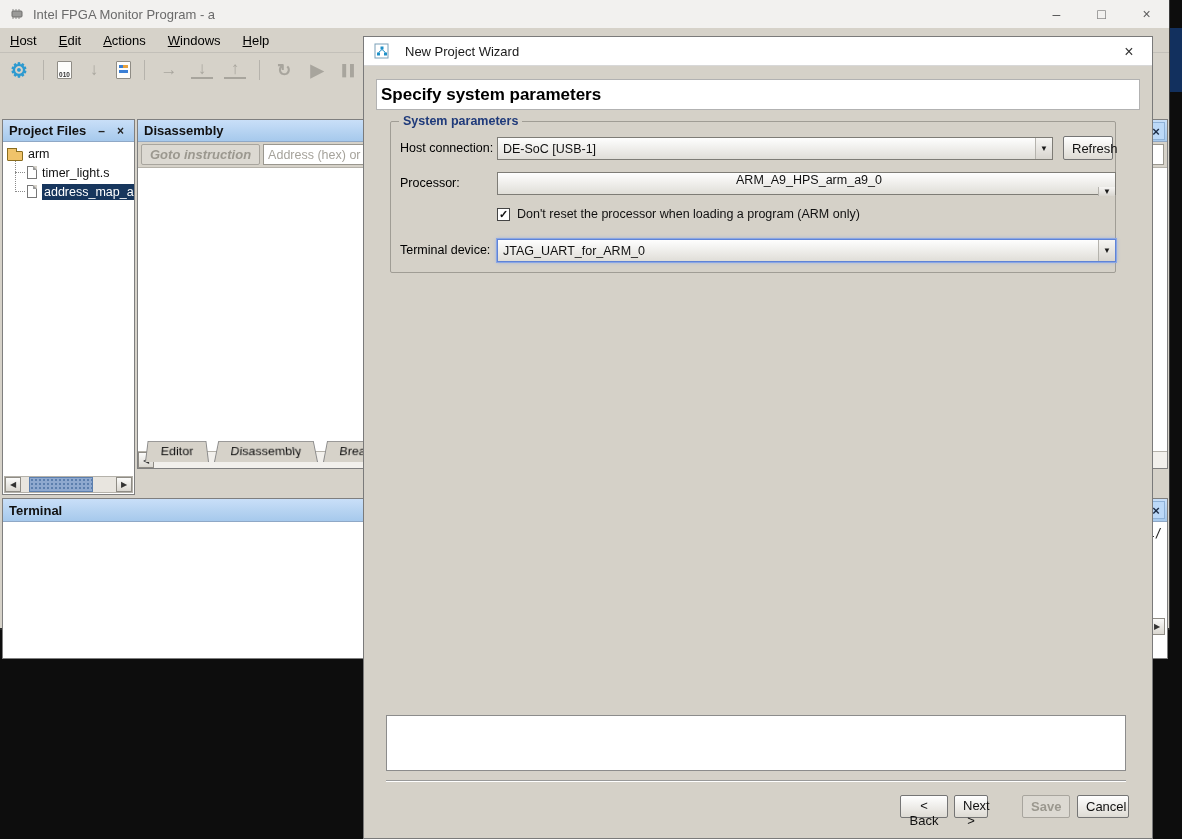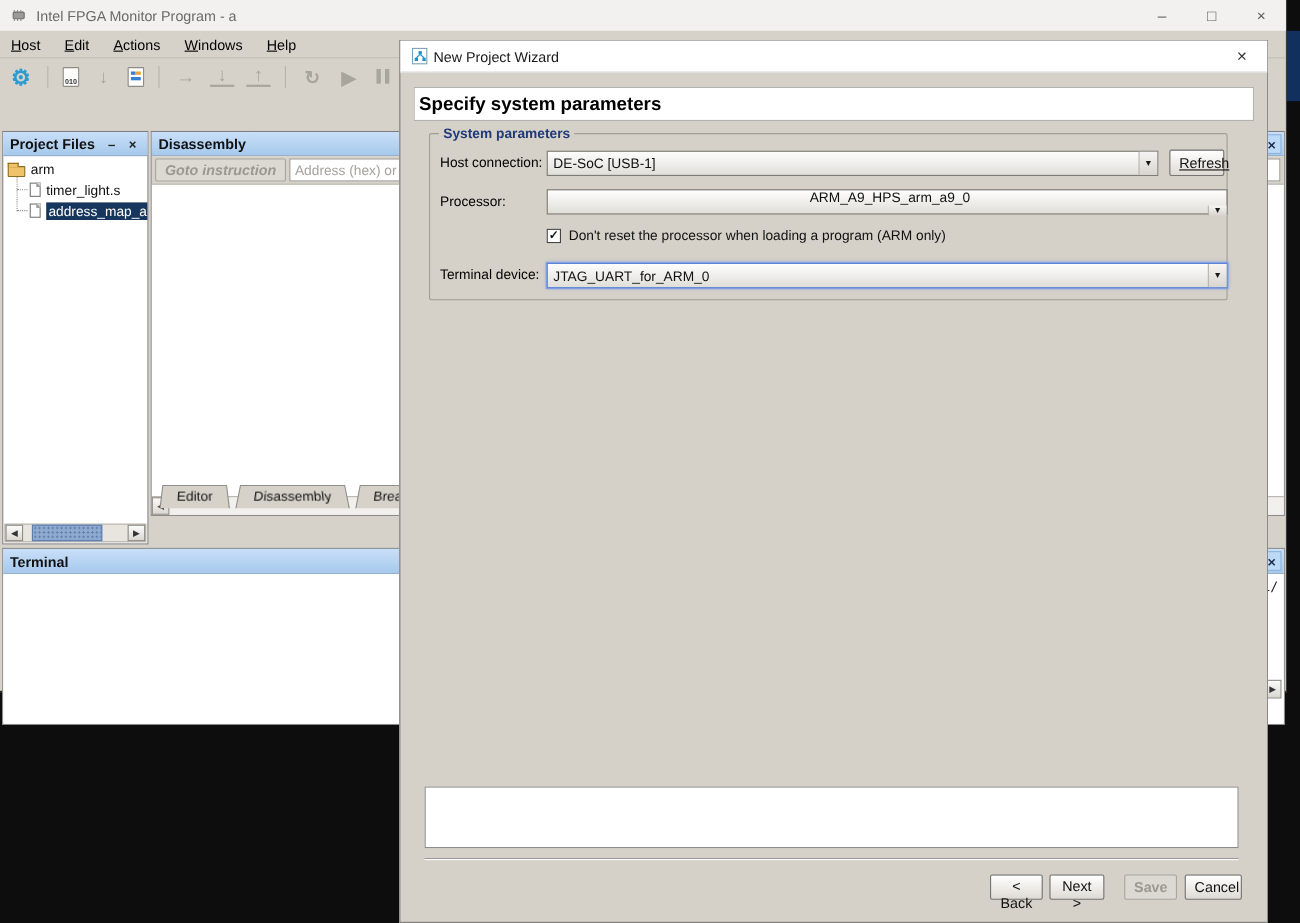--- a/index.html
+++ b/index.html
@@ -73,42 +73,42 @@
   
   #terminal { left:2px; top:466px; width:1166px; height:161px; }
   #terminal .panel-header { height:23px; }
   #terminal-body { position:absolute; left:0; top:23px; right:0; bottom:0; background:#fff; }
   #terminal-edge-text { position:absolute; right:5px; top:4px; font-family:"DejaVu Sans Mono", monospace; font-size:12px; color:#222; }
   #terminal-scroll-right { position:absolute; right:2px; top:96px; width:16px; height:17px; }
 
   
   #dialog { position:absolute; left:363px; top:36px; width:790px; height:803px; background:#d5d1c8; border:1px solid #7a7a7a; z-index:20; }
   #dlg-titlebar { position:absolute; left:0; top:0; width:100%; height:29px; background:#fff; border-bottom:1px solid #d8d8d8; display:flex; align-items:center; padding-left:10px; }
-  #dlg-titlebar .title { margin-left:4px; font-size:13px; color:#1a1a1a; }
+  #dlg-titlebar .title { margin-left:15px; font-size:13px; color:#1a1a1a; }
   #dlg-close { position:absolute; right:6px; top:0; width:34px; height:29px; display:flex; align-items:center; justify-content:center; font-size:16px; color:#333; }
   #dlg-heading-box { position:absolute; left:12px; top:42px; width:764px; height:31px; background:#fff; border:1px solid #b2b2b2; display:flex; align-items:center; padding-left:4px; }
   #dlg-heading-box .heading { font-size:17px; font-weight:bold; color:#000; }
   #groupbox { position:absolute; left:26px; top:84px; width:726px; height:152px; border:1px solid #a09d95; border-radius:2px; }
   #group-label { position:absolute; left:8px; top:-8px; background:#d5d1c8; padding:0 4px; color:#1f3a7a; font-weight:bold; font-size:12.5px; }
   .fld-label { position:absolute; left:9px; font-size:12.5px; color:#000; }
   .dropdown { position:absolute; height:23px; background:linear-gradient(#fefefe,#e0ded8); border:1px solid #7e7c76; display:flex; align-items:center; padding-left:5px; font-size:12.5px; }
   .dd-arrow { margin-left:auto; width:17px; align-self:stretch; display:flex; align-items:center; justify-content:center; font-size:8px; color:#1a1a1a; border-left:1px solid #b5b3ad; background:linear-gradient(#f6f5f3,#d8d5cf); }
   .dropdown.focused { border-color:#5f83d6; box-shadow:0 0 0 1px #8aa6e4, 0 0 4px #8aa6e4; }
   #host-dd { left:106px; top:15px; width:556px; }
-  #refresh-btn { position:absolute; left:672px; top:14px; width:50px; height:24px;text-decoration:underline; }
+  #refresh-btn { position:absolute; left:672px; top:14px; width:50px; height:24px; }
   #proc-dd { left:106px; top:50px; width:619px;flex-direction:column; }
   #chk-row { position:absolute; left:106px; top:85px; display:flex; align-items:center; gap:7px; }
   #chk-box { width:13px; height:13px; background:#fff; border:1px solid #444; display:flex; align-items:center; justify-content:center; font-size:11px; font-weight:bold; color:#111; line-height:1; }
   #chk-row .fld-text { font-size:12.5px; }
   #term-dd { left:106px; top:117px; width:619px; }
   #dlg-textarea { position:absolute; left:22px; top:678px; width:740px; height:56px; border:1px solid #8c8c8c; background:#fff; resize:none; font-family:"Liberation Sans", sans-serif; }
   #dlg-sep { position:absolute; left:22px; top:743px; width:740px; height:2px; border-top:1px solid #9a9a9a; border-bottom:1px solid #fff; }
   .dlg-btn { position:absolute; top:758px; height:23px; }
   #btn-back { left:536px; width:48px; }
-  #btn-next { left:590px; width:50px; }
+  #btn-next { left:590px; width:34px; }
   #btn-save { left:658px; width:48px; }
   #btn-cancel { left:713px; width:52px; }
 </style>
 </head>
 <body>
 
 <div id="root">
 
   <div id="console-left" class="console-text"><div>  There is NO</div><div>CULAR PURPOSE.</div></div>
   <div id="console-right" class="console-text">

